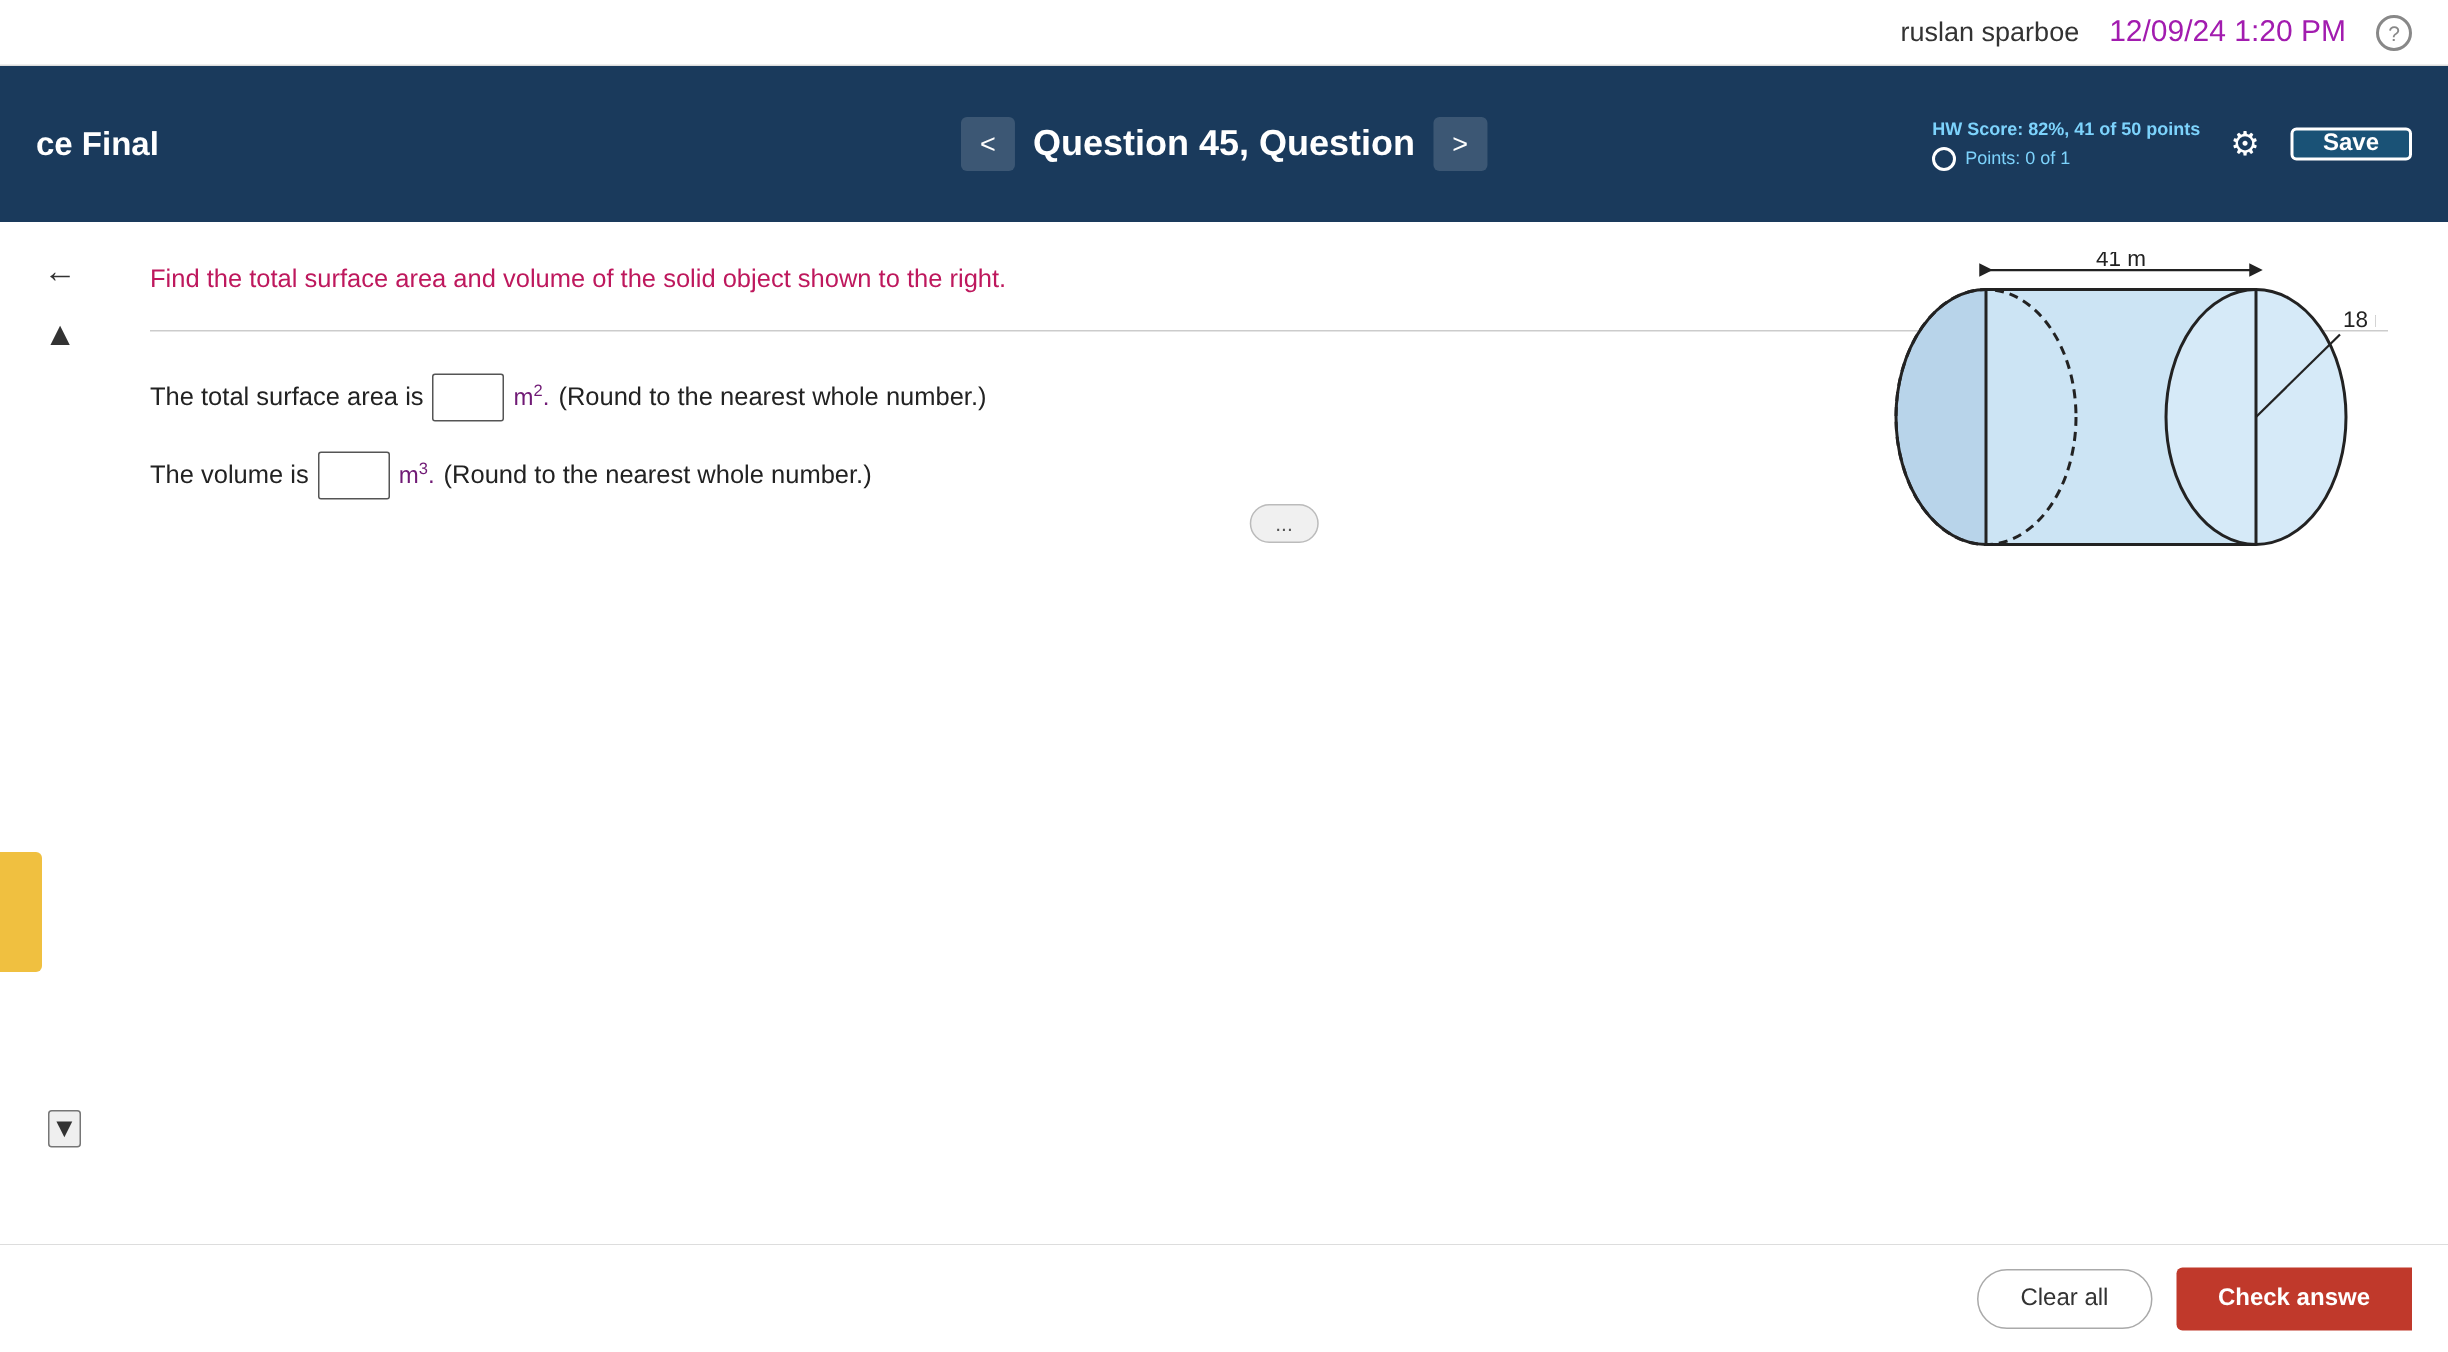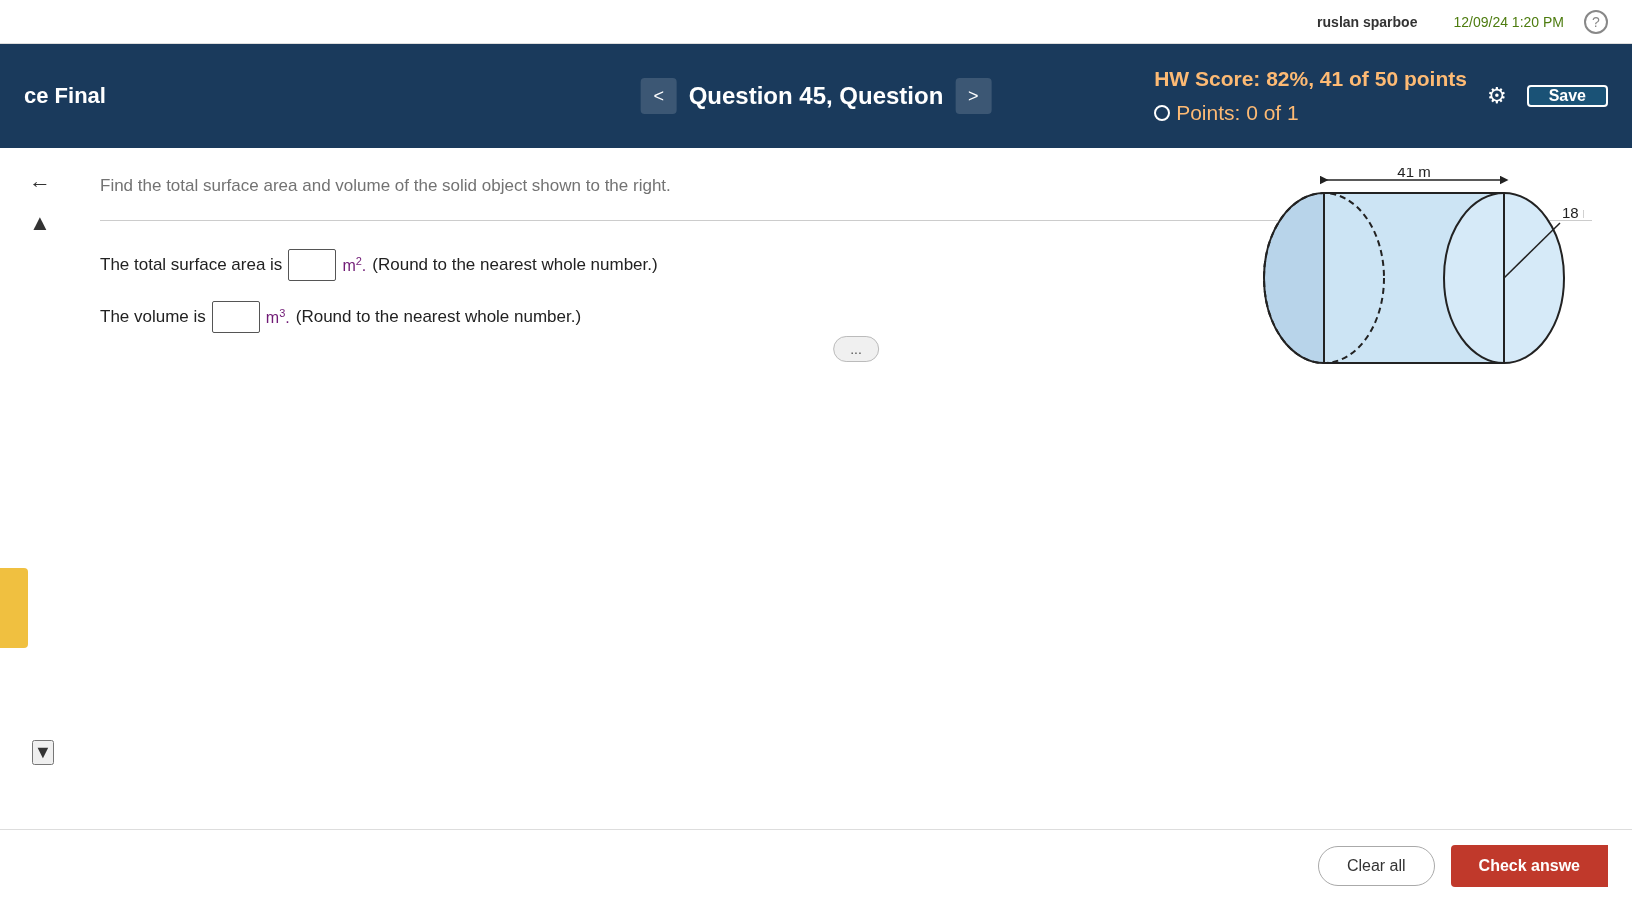--- a/index.html
+++ b/index.html
@@ -15,28 +15,27 @@
     .top-bar {
       background: #fff;
       display: flex;
       align-items: center;
       justify-content: flex-end;
       padding: 8px 24px;
       border-bottom: 1px solid #ddd;
       height: 44px;
     }
     .top-bar-user {
-      font-size: 14px;
+      font-size: 18px;
       color: #333;
-      margin-right: 36px;
-      font-weight: bold;
+      margin-right: 20px;
     }
     .top-bar-time {
-      font-size: 14px;
-      color: #4d7c0f;
+      font-size: 20px;
+      color: #a21caf;
       margin-right: 20px;
       text-align: right;
     }
     .help-icon {
       width: 24px;
       height: 24px;
       border-radius: 50%;
       border: 2px solid #888;
       display: flex;
       align-items: center;
@@ -87,22 +86,22 @@
       font-size: 24px;
       font-weight: bold;
     }
     .nav-right {
       margin-left: auto;
       display: flex;
       align-items: center;
       gap: 20px;
     }
     .score-block {
-      color: #fdba74;
-      font-size: 21px;
+      color: #7dd3fc;
+      font-size: 12px;
       line-height: 1.6;
     }
     .score-block .score-title {
       font-weight: bold;
     }
     .score-block .points-line {
       display: flex;
       align-items: center;
       gap: 6px;
     }
@@ -177,21 +176,21 @@
     }
 
     
     .question-area {
       margin-left: 80px;
       padding: 28px 40px 20px 20px;
       position: relative;
     }
     .question-text {
       font-size: 17px;
-      color: #737373;
+      color: #be185d;
       margin-bottom: 24px;
       max-width: 860px;
     }
     .divider {
       border: none;
       border-top: 1px solid #ccc;
       margin: 16px 0 28px 0;
     }
 
     

